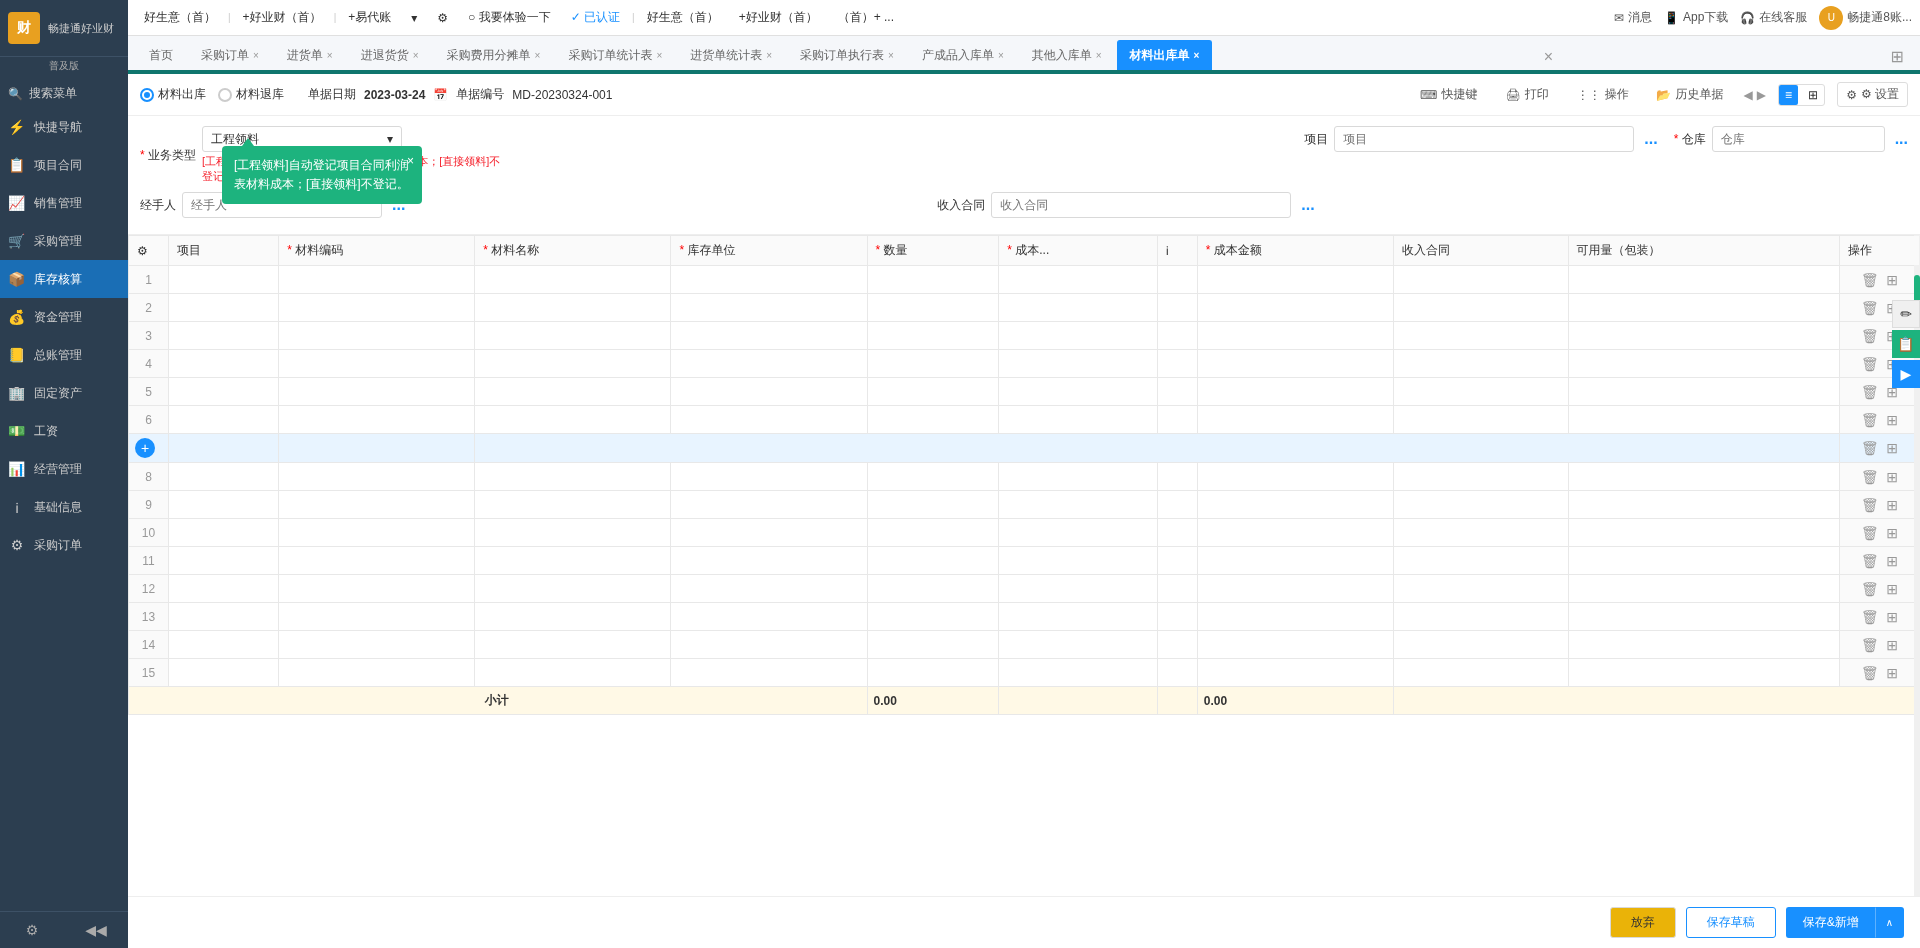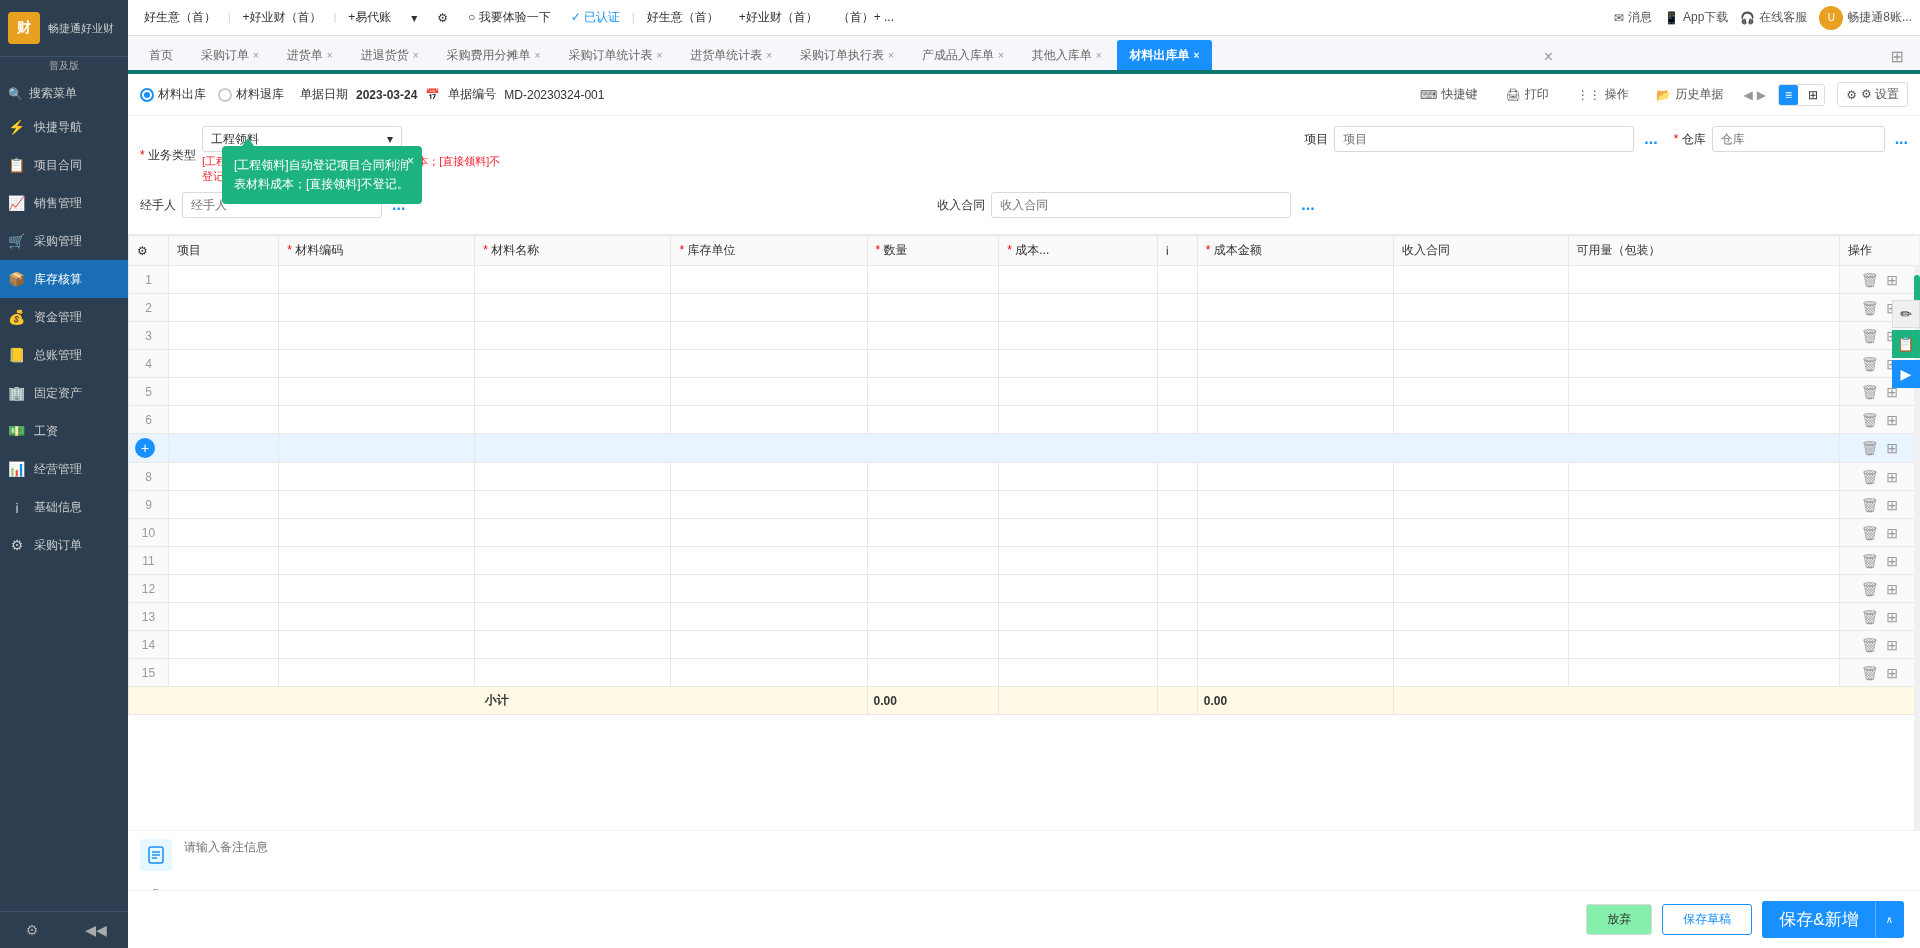--- a/index.html
+++ b/index.html
@@ -33,21 +33,21 @@
     .nav-tabs { height: 38px; background: #f5f7fa; border-bottom: 4px solid #0f766e; display: flex; align-items: flex-end; padding: 0 8px; flex-shrink: 0; overflow-x: auto; }
     .nav-tab { padding: 6px 12px; font-size: 12px; color: #666; cursor: pointer; border: 1px solid transparent; border-bottom: none; border-radius: 3px 3px 0 0; white-space: nowrap; display: flex; align-items: center; gap: 4px; margin-right: 2px; }
     .nav-tab.active { background: #fff; border-color: #ddd; color: #1890ff; font-weight: bold; align-items: center; }
     .nav-tab .close-x { color: #999; font-size: 10px; }
 
     
     .content { flex: 1; background: #fff; display: flex; flex-direction: column; overflow: hidden; }
 
     
     .sub-header { padding: 8px 12px; border-bottom: 1px solid #eee; display: flex; align-items: center; justify-content: space-between; flex-shrink: 0; }
-    .sub-header-left { display: flex; align-items: center; gap: 16px; }
+    .sub-header-left { display: flex; align-items: center; gap: 24px; }
     .radio-group { display: flex; align-items: center; gap: 12px; }
     .radio-item { display: flex; align-items: center; gap: 4px; cursor: pointer; font-size: 12px; }
     .radio-circle { width: 14px; height: 14px; border-radius: 50%; border: 2px solid #ccc; display: flex; align-items: center; justify-content: center; }
     .radio-circle.selected { border-color: #1890ff; }
     .radio-circle.selected::after { content: ''; width: 6px; height: 6px; background: #1890ff; border-radius: 50%; }
     .doc-info { display: flex; align-items: center; gap: 8px; font-size: 12px; color: #333; }
     .doc-date { font-weight: bold; }
     .doc-num { font-size: 12px; }
     .sub-header-right { display: flex; align-items: center; gap: 12px; }
     .header-action-btn { display: flex; align-items: center; gap: 4px; font-size: 12px; color: #555; cursor: pointer; padding: 3px 8px; border-radius: 3px; }
@@ -82,24 +82,24 @@
 
     
     .footer-notes { padding: 8px 12px; border-top: 1px solid #eee; display: flex; align-items: flex-start; gap: 12px; flex-shrink: 0; min-height: 60px; }
     .notes-icon { width: 32px; height: 32px; background: #e6f7ff; border-radius: 4px; display: flex; align-items: center; justify-content: center; color: #1890ff; font-size: 16px; flex-shrink: 0; cursor: pointer; }
     .notes-label { font-size: 12px; color: #333; white-space: nowrap; writing-mode: vertical-rl; text-align: center; margin-top: 4px; }
     .notes-input { flex: 1; border: none; outline: none; font-size: 12px; color: #999; resize: none; height: 40px; }
 
     
     .action-bar { padding: 10px 16px; border-top: 1px solid #eee; display: flex; align-items: center; justify-content: flex-end; gap: 10px; flex-shrink: 0; background: #fff; }
     .btn { padding: 6px 20px; border-radius: 3px; font-size: 12px; cursor: pointer; border: 1px solid; }
-    .btn-default { background: #86efac; border-color: #d9d9d9; color: #333; }
+    .btn-default { background: #eab308; border-color: #d9d9d9; color: #333; }
     .btn-secondary { background: #fff; border-color: #1890ff; color: #1890ff; }
     .btn-primary-split { display: flex; }
-    .btn-primary-main { background: #1890ff; border: 1px solid #1890ff; border-right: none; color: white; padding: 6px 16px; cursor: pointer; border-radius: 3px 0 0 3px; font-size: 17px; }
+    .btn-primary-main { background: #1890ff; border: 1px solid #1890ff; border-right: none; color: white; padding: 6px 16px; cursor: pointer; border-radius: 3px 0 0 3px; font-size: 12px; }
     .btn-primary-arrow { background: #1890ff; border: 1px solid #1890ff; border-left: 1px solid rgba(255,255,255,0.3); color: white; padding: 6px 10px; cursor: pointer; border-radius: 0 3px 3px 0; font-size: 10px; }
 
     
     .right-tools { position: fixed; right: 0; top: 300px; display: flex; flex-direction: column; gap: 2px; }
     .right-tool-btn { width: 28px; height: 28px; background: #f0f0f0; border: 1px solid #ddd; display: flex; align-items: center; justify-content: center; cursor: pointer; font-size: 14px; }
     .right-tool-btn.green { background: #1db37e; color: white; border-color: #1db37e; }
     .right-tool-btn.blue { background: #1890ff; color: white; border-color: #1890ff; }
 
     
     .tooltip-container { position: relative; display: inline-block; }
@@ -672,34 +672,20 @@
             <td colspan="3" style="background:#fff9e6;"></td>
           </tr>
         </tbody>
       </table>
 
       <div style="position:absolute; right:0; top:0; width:6px; height:100%; background:#f0f0f0;">
         <div style="width:6px; height:40px; background:#1db37e; border-radius:3px; margin-top:40px;"></div>
       </div>
     </div>
 
-    <div class="footer-notes">
-      <div style="display:flex; flex-direction:column; align-items:center; gap:4px;">
-        <div class="notes-icon">
-          <svg width="18" height="18" viewBox="0 0 18 18" fill="none">
-            <rect x="2" y="1" width="14" height="16" rx="2" stroke="#1890ff" stroke-width="1.5" fill="none"></rect>
-            <line x1="5" y1="6" x2="13" y2="6" stroke="#1890ff" stroke-width="1.5"></line>
-            <line x1="5" y1="9" x2="13" y2="9" stroke="#1890ff" stroke-width="1.5"></line>
-            <line x1="5" y1="12" x2="10" y2="12" stroke="#1890ff" stroke-width="1.5"></line>
-          </svg>
-        </div>
-        <div class="notes-label">备注信息</div>
-      </div>
-      <textarea class="notes-input" placeholder="请输入备注信息" style=""></textarea>
-    </div>
 
     <div class="action-bar">
       <button class="btn btn-default">放弃</button>
       <button class="btn btn-secondary">保存草稿</button>
       <div class="btn-primary-split">
         <button class="btn-primary-main">保存&amp;新增</button>
         <button class="btn-primary-arrow">∧</button>
       </div>
     </div>
   </div>

